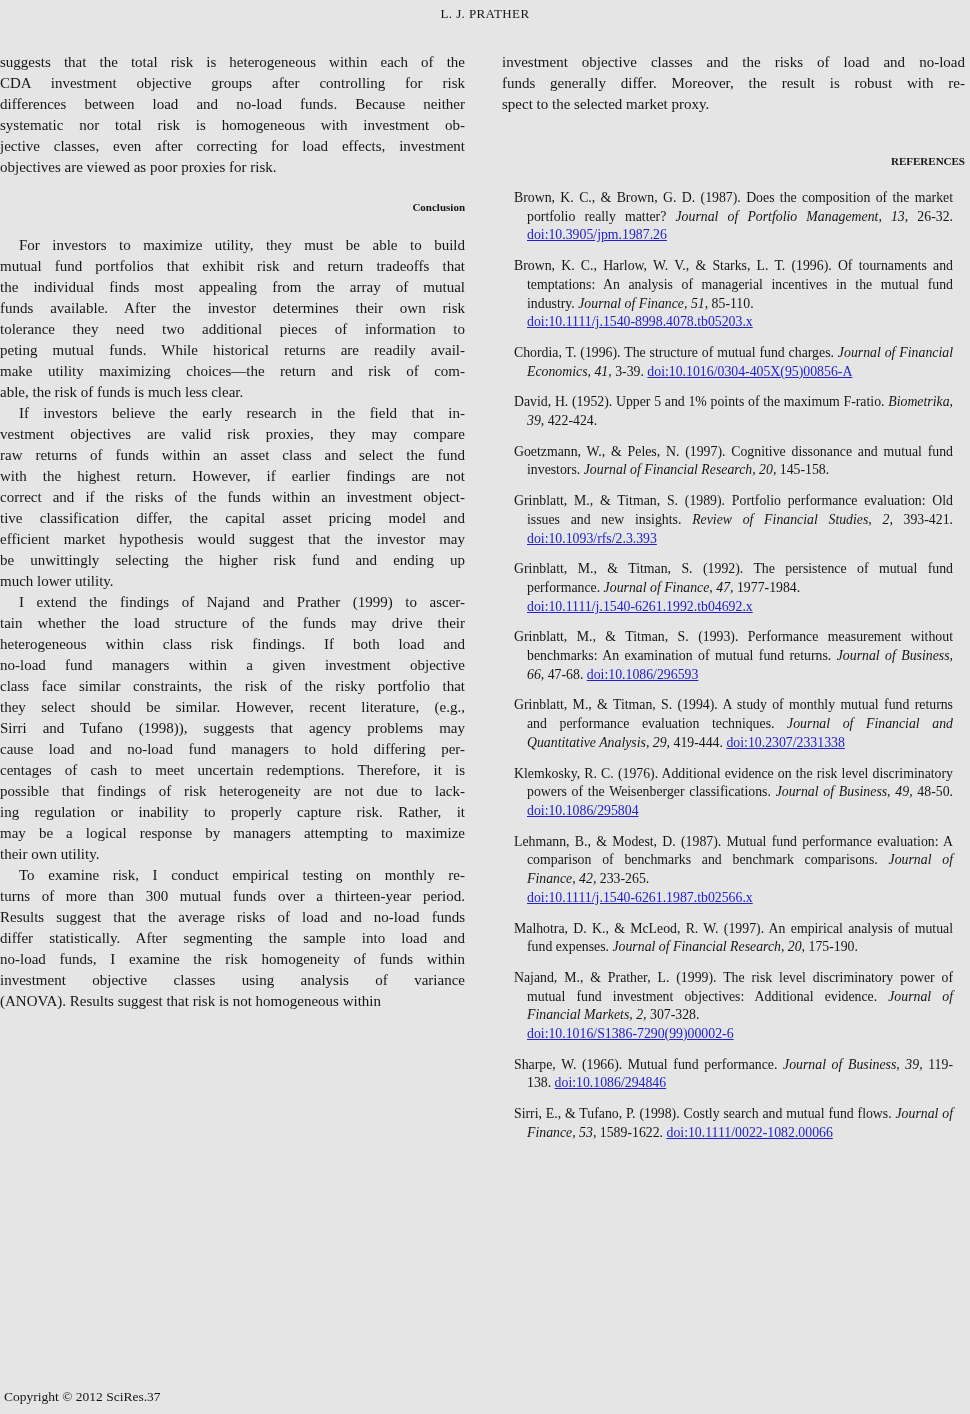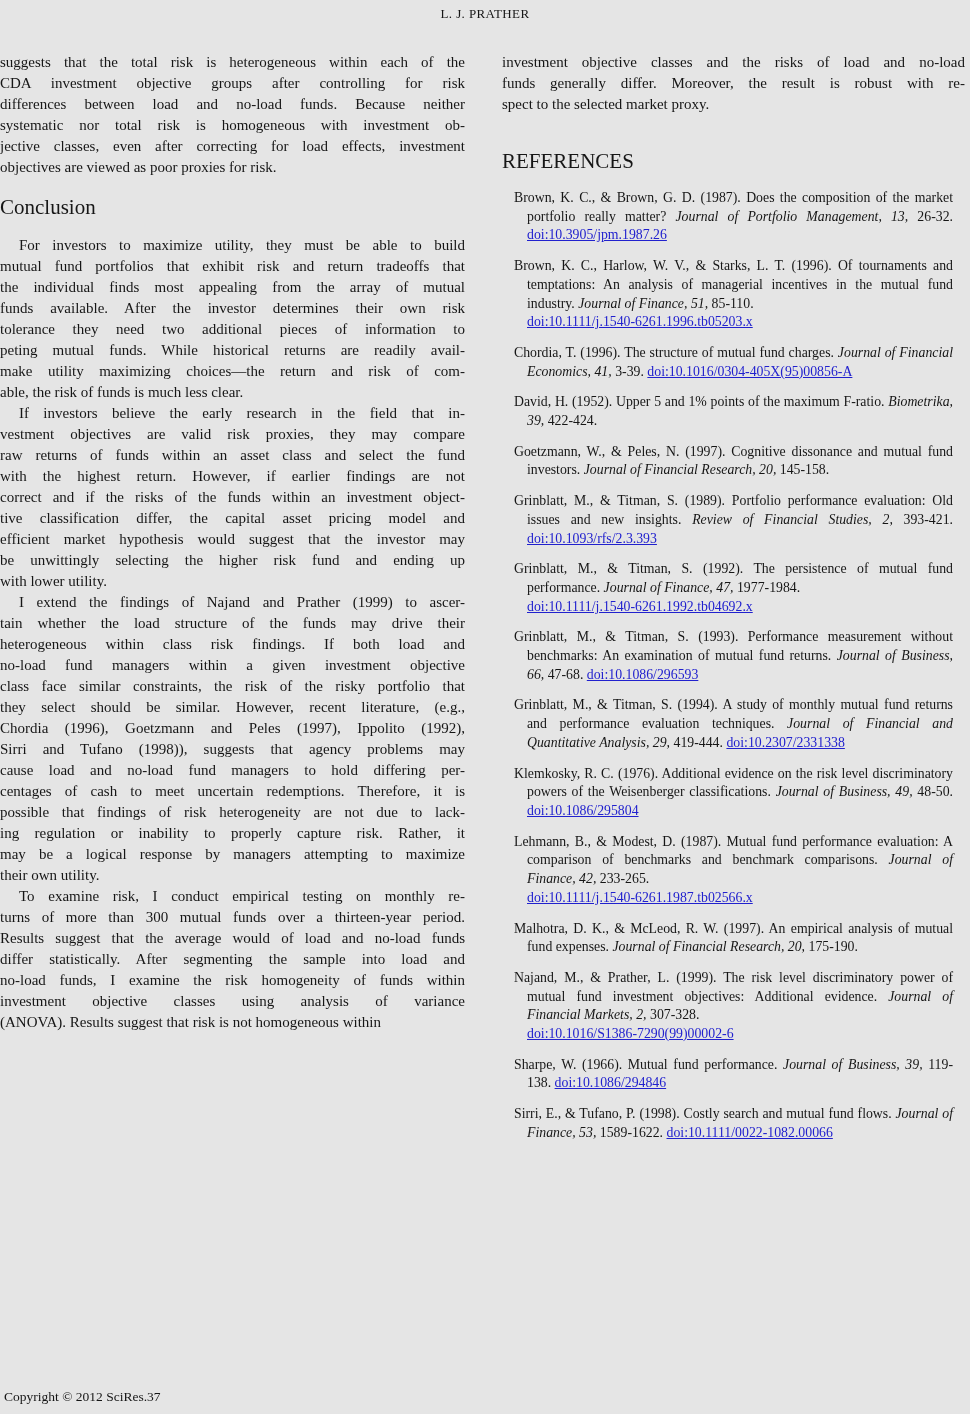--- a/index.html
+++ b/index.html
@@ -28,24 +28,24 @@
     display: flex;
     gap: 37px;
   }
   .col-left  { width: 465px; }
   .col-right { width: 463px; }
   .para { font-size: 15px; line-height: 21px; }
   .tline { text-align: justify; text-align-last: justify; }
   .tline:last-child { text-align-last: left; }
   .para[data-indent] .tline:first-child { text-indent: 19px; }
   .heading {
-    font-size: 21px;
+    font-size: 11px;
     line-height: 22px;
-    font-weight: normal;
-    text-align: left;
+    font-weight: bold;
+    text-align: right;
     margin: 0;
   }
   #conclusion-heading { margin: 18px 0 17px 0; }
   #references-heading { margin: 35px 0 17px 0; }
   .reference {
     margin: 12px;
     font-size: 13.8px;
     line-height: 18.7px;
     text-align: justify;
     padding-left: 13px;
@@ -101,61 +101,60 @@
         </div>
       <div class="para" data-indent="">
           <div class="tline">If investors believe the early research in the field that in-</div>
           <div class="tline">vestment objectives are valid risk proxies, they may compare</div>
           <div class="tline">raw returns of funds within an asset class and select the fund</div>
           <div class="tline">with the highest return. However, if earlier findings are not</div>
           <div class="tline">correct and if the risks of the funds within an investment object-</div>
           <div class="tline">tive classification differ, the capital asset pricing model and</div>
           <div class="tline">efficient market hypothesis would suggest that the investor may</div>
           <div class="tline">be unwittingly selecting the higher risk fund and ending up</div>
-          <div class="tline">with lower utility.</div>
+          <div class="tline">much lower utility.</div>
         </div>
       <div class="para" data-indent="">
           <div class="tline">I extend the findings of Najand and Prather (1999) to ascer-</div>
           <div class="tline">tain whether the load structure of the funds may drive their</div>
           <div class="tline">heterogeneous within class risk findings. If both load and</div>
           <div class="tline">no-load fund managers within a given investment objective</div>
           <div class="tline">class face similar constraints, the risk of the risky portfolio that</div>
           <div class="tline">they select should be similar. However, recent literature, (e.g.,</div>
-          <div class="tline">Chordia (1996), Goetzmann and Peles (1997), Ippolito (1992),</div>
           <div class="tline">Sirri and Tufano (1998)), suggests that agency problems may</div>
           <div class="tline">cause load and no-load fund managers to hold differing per-</div>
           <div class="tline">centages of cash to meet uncertain redemptions. Therefore, it is</div>
           <div class="tline">possible that findings of risk heterogeneity are not due to lack-</div>
           <div class="tline">ing regulation or inability to properly capture risk. Rather, it</div>
           <div class="tline">may be a logical response by managers attempting to maximize</div>
           <div class="tline">their own utility.</div>
         </div>
       <div class="para" data-indent="">
           <div class="tline">To examine risk, I conduct empirical testing on monthly re-</div>
           <div class="tline">turns of more than 300 mutual funds over a thirteen-year period.</div>
-          <div class="tline">Results suggest that the average would of load and no-load funds</div>
+          <div class="tline">Results suggest that the average risks of load and no-load funds</div>
           <div class="tline">differ statistically. After segmenting the sample into load and</div>
           <div class="tline">no-load funds, I examine the risk homogeneity of funds within</div>
           <div class="tline">investment objective classes using analysis of variance</div>
           <div class="tline">(ANOVA). Results suggest that risk is not homogeneous within</div>
         </div>
     </div>
 
     <div class="col-right">
       <div class="para">
           <div class="tline">investment objective classes and the risks of load and no-load</div>
           <div class="tline">funds generally differ. Moreover, the result is robust with re-</div>
           <div class="tline">spect to the selected market proxy.</div>
         </div>
 
       <h2 class="heading" id="references-heading">REFERENCES</h2>
 
       <div>
           <p class="reference"><span class="normal">Brown, K. C., &amp; Brown, G. D. (1987). Does the composition of the market portfolio really matter? </span><span class="italic">Journal of Portfolio Management, 13, </span><span class="normal">26-32. </span><a class="doi-link">doi:10.3905/jpm.1987.26</a></p>
-          <p class="reference"><span class="normal">Brown, K. C., Harlow, W. V., &amp; Starks, L. T. (1996). Of tournaments and temptations: An analysis of managerial incentives in the mutual fund industry. </span><span class="italic">Journal of Finance, 51, </span><span class="normal">85-110.</span><br><a class="doi-link">doi:10.1111/j.1540-6261.1996.tb05203.x</a></p>
+          <p class="reference"><span class="normal">Brown, K. C., Harlow, W. V., &amp; Starks, L. T. (1996). Of tournaments and temptations: An analysis of managerial incentives in the mutual fund industry. </span><span class="italic">Journal of Finance, 51, </span><span class="normal">85-110.</span><br><a class="doi-link">doi:10.1111/j.1540-8998.4078.tb05203.x</a></p>
           <p class="reference"><span class="normal">Chordia, T. (1996). The structure of mutual fund charges. </span><span class="italic">Journal of Financial Economics, 41, </span><span class="normal">3-39. </span><a class="doi-link">doi:10.1016/0304-405X(95)00856-A</a></p>
           <p class="reference"><span class="normal">David, H. (1952). Upper 5 and 1% points of the maximum F-ratio. </span><span class="italic">Biometrika, 39, </span><span class="normal">422-424.</span></p>
           <p class="reference"><span class="normal">Goetzmann, W., &amp; Peles, N. (1997). Cognitive dissonance and mutual fund investors. </span><span class="italic">Journal of Financial Research, 20, </span><span class="normal">145-158.</span></p>
           <p class="reference"><span class="normal">Grinblatt, M., &amp; Titman, S. (1989). Portfolio performance evaluation: Old issues and new insights. </span><span class="italic">Review of Financial Studies, 2, </span><span class="normal">393-421. </span><a class="doi-link">doi:10.1093/rfs/2.3.393</a></p>
           <p class="reference"><span class="normal">Grinblatt, M., &amp; Titman, S. (1992). The persistence of mutual fund performance. </span><span class="italic">Journal of Finance, 47, </span><span class="normal">1977-1984.</span><br><a class="doi-link">doi:10.1111/j.1540-6261.1992.tb04692.x</a></p>
           <p class="reference"><span class="normal">Grinblatt, M., &amp; Titman, S. (1993). Performance measurement without benchmarks: An examination of mutual fund returns. </span><span class="italic">Journal of Business, 66, </span><span class="normal">47-68. </span><a class="doi-link">doi:10.1086/296593</a></p>
           <p class="reference"><span class="normal">Grinblatt, M., &amp; Titman, S. (1994). A study of monthly mutual fund returns and performance evaluation techniques. </span><span class="italic">Journal of Financial and Quantitative Analysis, 29, </span><span class="normal">419-444. </span><a class="doi-link">doi:10.2307/2331338</a></p>
           <p class="reference"><span class="normal">Klemkosky, R. C. (1976). Additional evidence on the risk level discriminatory powers of the Weisenberger classifications. </span><span class="italic">Journal of Business, 49, </span><span class="normal">48-50. </span><a class="doi-link">doi:10.1086/295804</a></p>
           <p class="reference"><span class="normal">Lehmann, B., &amp; Modest, D. (1987). Mutual fund performance evaluation: A comparison of benchmarks and benchmark comparisons. </span><span class="italic">Journal of Finance, 42, </span><span class="normal">233-265.</span><br><a class="doi-link">doi:10.1111/j.1540-6261.1987.tb02566.x</a></p>
           <p class="reference"><span class="normal">Malhotra, D. K., &amp; McLeod, R. W. (1997). An empirical analysis of mutual fund expenses. </span><span class="italic">Journal of Financial Research, 20, </span><span class="normal">175-190.</span></p>

